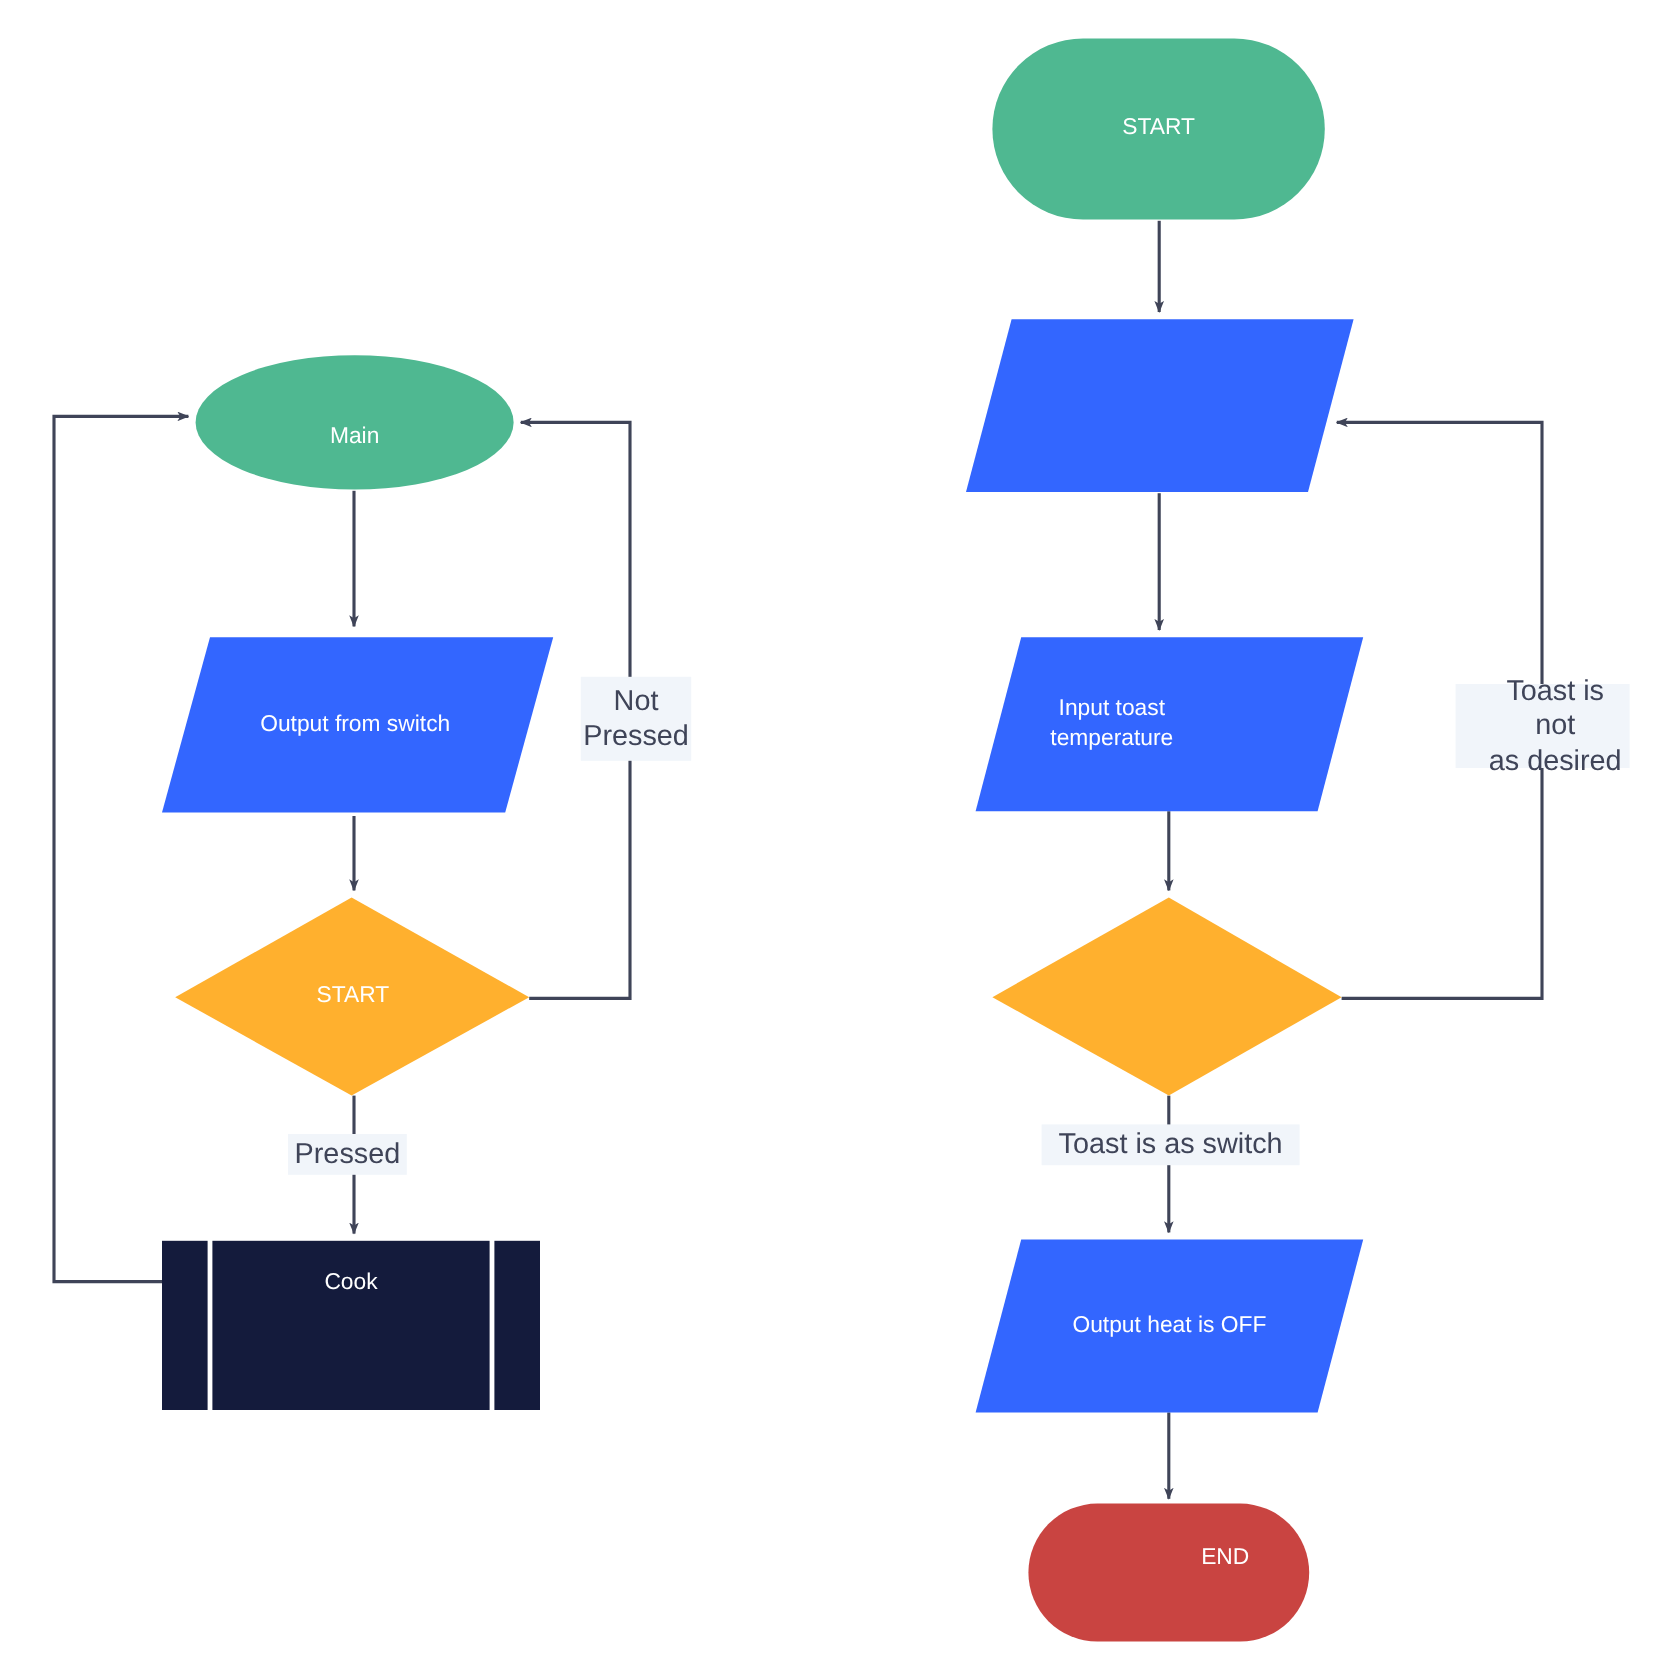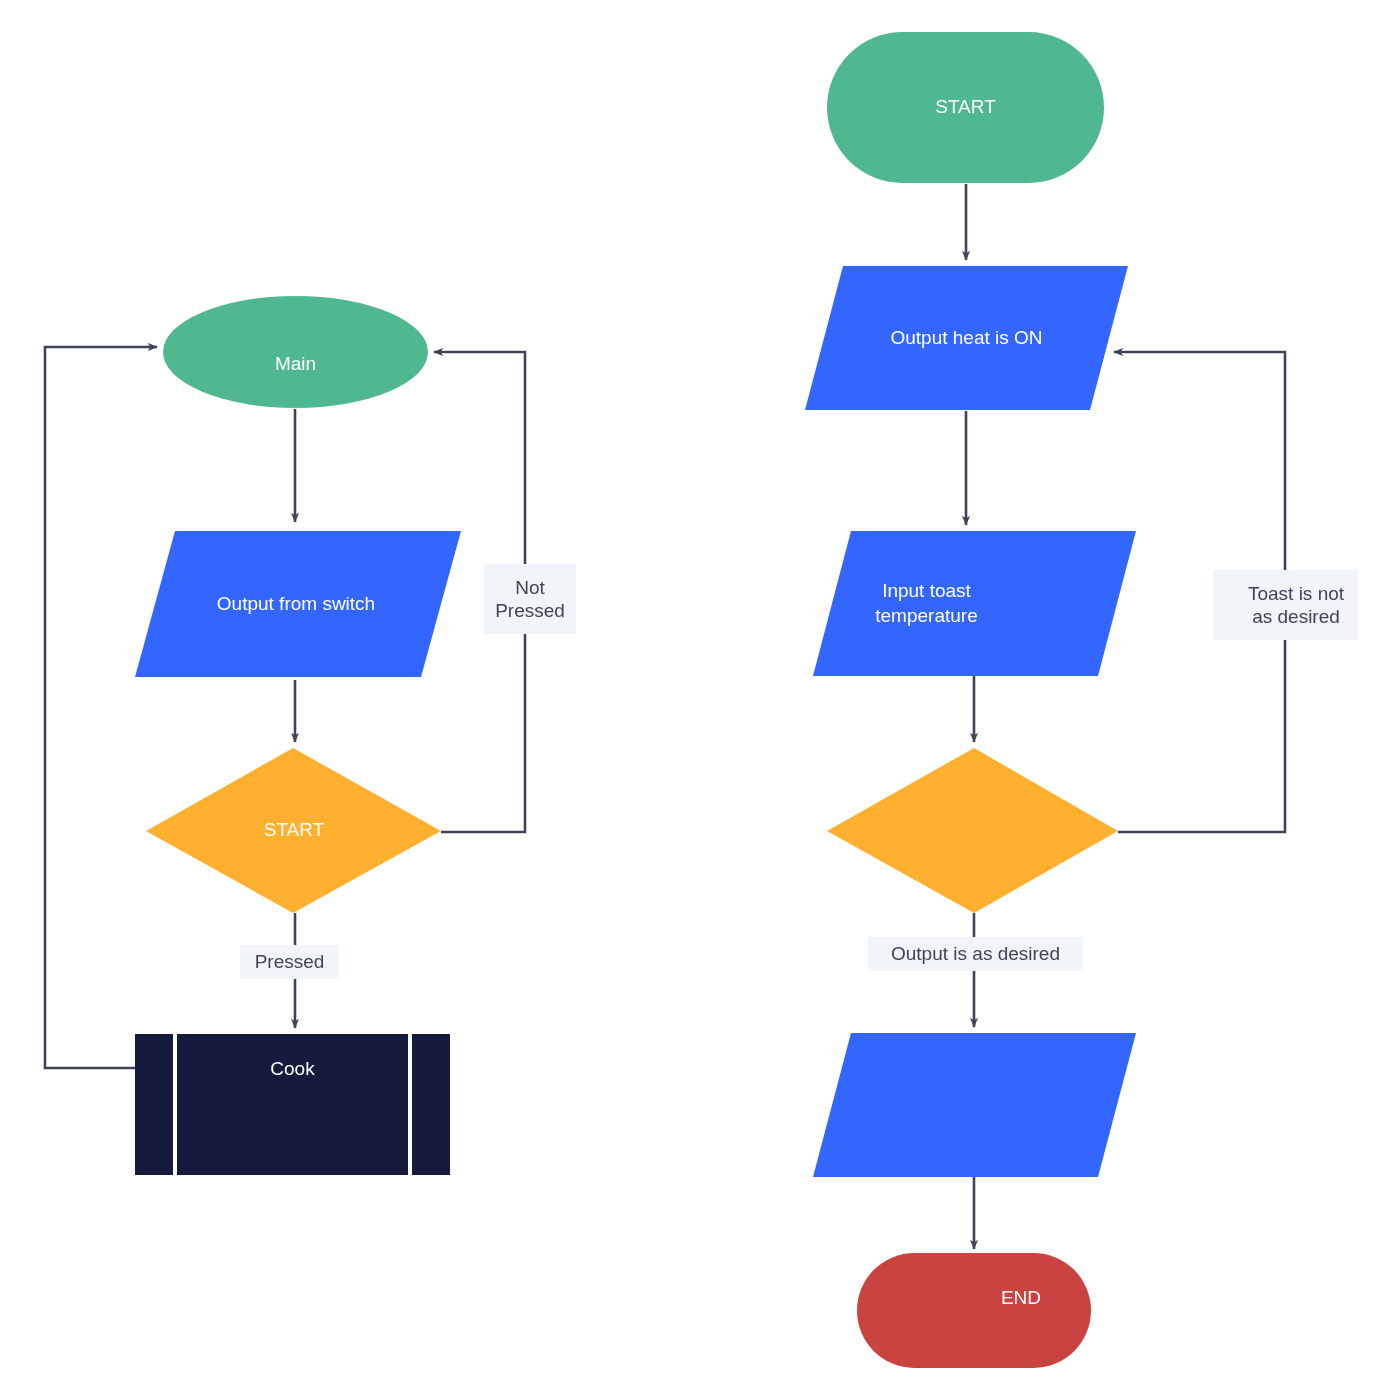--- a/index.html
+++ b/index.html
@@ -39,21 +39,21 @@
     white-space: pre-line;
   }
   .edge-label {
     position: absolute;
     display: flex;
     align-items: center;
     justify-content: center;
     text-align: center;
     color: #3f4458;
     background: #f1f5fa;
-    font-size: 19px;
+    font-size: 24px;
     line-height: 1.22;
     font-family: "Liberation Sans", sans-serif;
     padding: 1px 3px;
     box-sizing: border-box;
     white-space: pre-line;
   }
 </style>
 </head>
 <body>
 
@@ -138,32 +138,32 @@
   <div class="node-text" style="left:163px; top:308px; width:265px; height:112px;">Main</div>
 
   <div class="node-text" style="left:145px; top:531px; width:302px; height:146px;">Output from switch</div>
 
   <div class="node-text" style="left:178px; top:748px; width:232px; height:165px;">START</div>
 
   <div class="node-text" style="left:177px; top:1034px; width:231px; height:70px;">Cook</div>
 
   <div class="node-text" style="left:827px; top:32px; width:277px; height:151px;">START</div>
 
-  <div class="node-text" style="left:820px; top:266px; width:293px; height:144px;">Output heat is ON</div>
 
   <div class="node-text" style="left:780px; top:531px; width:293px; height:145px;">Input toast
 temperature</div>
 
 
+  <div class="node-text" style="left:828px; top:1033px; width:293px; height:144px;">Output heat is OFF</div>
 
   <div class="node-text" style="left:904px; top:1253px; width:234px; height:90px;">END</div>
 
   <div class="edge-label" style="left:484px; top:564px; width:92px; height:70px;">Not
 Pressed</div>
 
   <div class="edge-label" style="left:240px; top:945px; width:99px; height:34px;">Pressed</div>
 
   <div class="edge-label" style="left:1213px; top:570px; width:145px; height:70px;padding-left:24px;">Toast is not
 as desired</div>
 
-  <div class="edge-label" style="left:868px; top:937px; width:215px; height:34px;">Output is as desired</div>
+  <div class="edge-label" style="left:868px; top:937px; width:215px; height:34px;">Toast is as switch</div>
 
 </div>
 
 </body></html>

